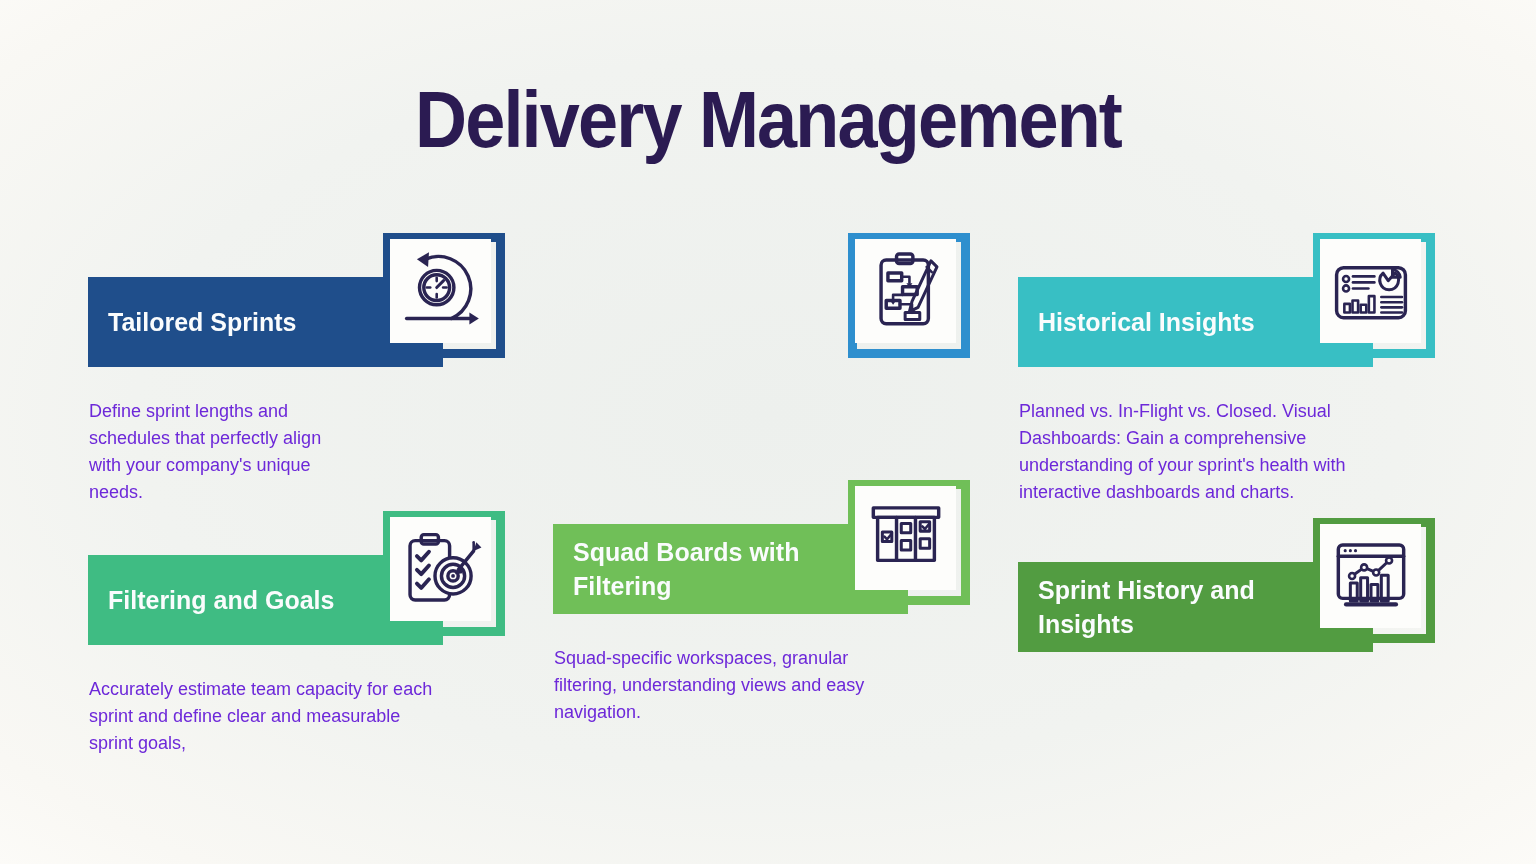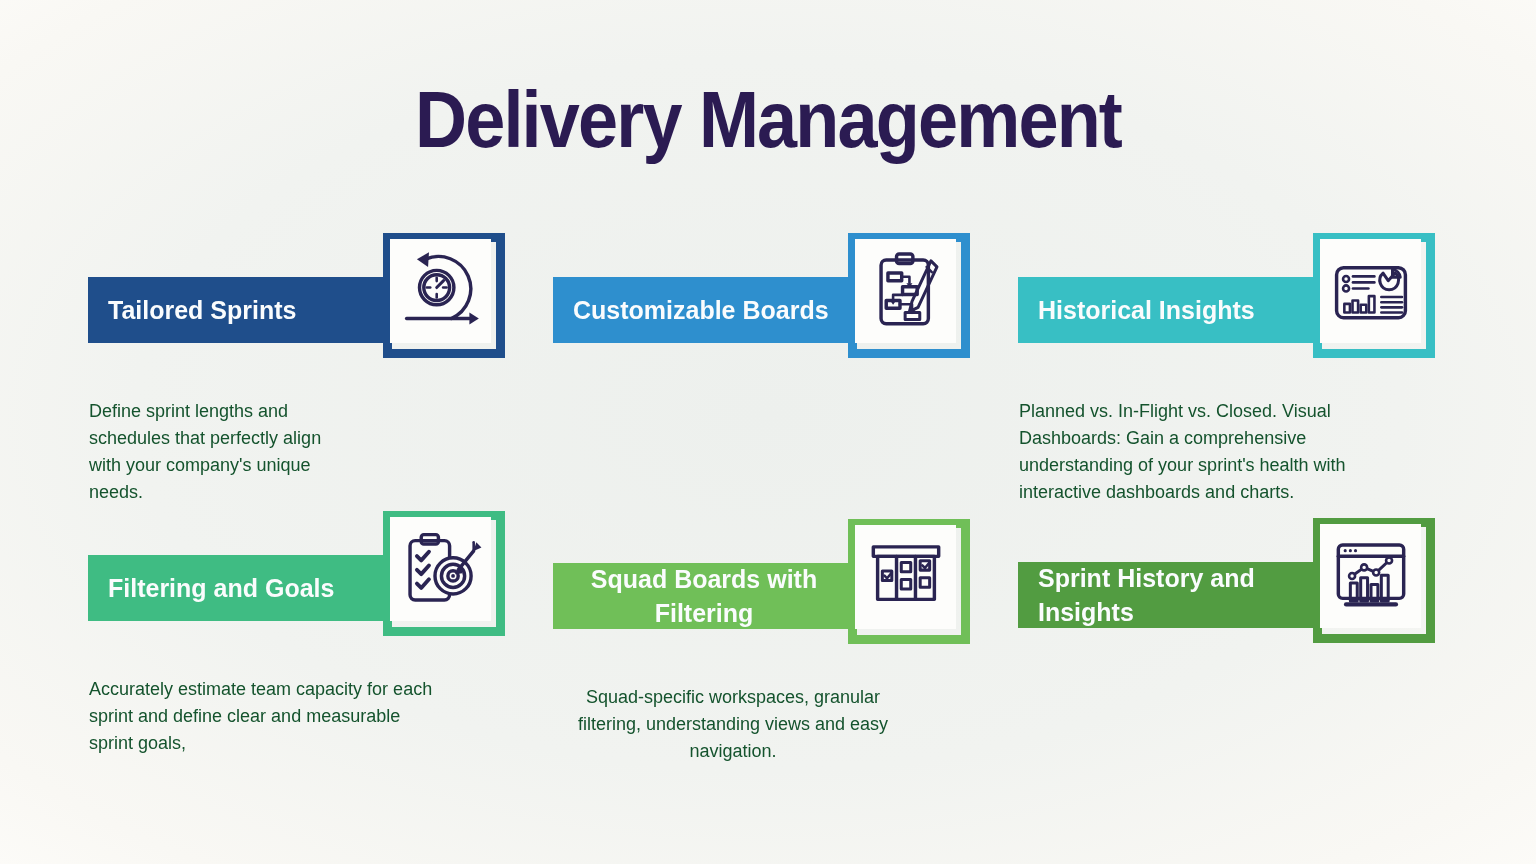--- a/index.html
+++ b/index.html
@@ -15,42 +15,42 @@
     font-size:80px; font-weight:800; letter-spacing:-2px;
     transform:scaleX(0.9); transform-origin:center;
     color:#2b1b52;
   }
   .card { position:absolute; width:417px; height:278px; }
   .card .frame {
     position:absolute; top:0; right:0; width:122px; height:125px;
     border:9px solid var(--accent); z-index:1;
   }
   .card .banner {
-    position:absolute; top:44px; left:0; width:355px; height:66px;
+    position:absolute; top:44px; left:0; width:355px; height:90px;
     background:var(--accent); z-index:2;
     display:flex; align-items:center; padding-left:20px;
   }
   .card .banner .card-title {
     color:#fafcfd; font-size:25px; font-weight:700; line-height:34px;
   }
   .card .iconbox {
     position:absolute; top:6px; right:14px; width:101px; height:104px;
     background:#fdfdfb; z-index:3;
     display:flex; align-items:center; justify-content:center;
   }
   .card .desc {
     position:absolute; top:165px; left:1px;
-    font-size:18px; line-height:27px; color:#14532d;
+    font-size:18px; line-height:27px; color:#6d28d9;
   }
   
   .r1c1 { left:88px;   top:233px; }
   .r1c2 { left:553px;  top:233px; }
   .r1c3 { left:1018px; top:233px; }
   .r2c1 { left:88px;   top:511px; }
-  .r2c2 { left:553px;  top:519px;text-align:center; }
+  .r2c2 { left:553px;  top:480px; }
   .r2c3 { left:1018px; top:518px; }
   
   .r1c1 .desc { max-width:252px; }
   .r1c2 .desc { max-width:372px; }
   .r1c3 .desc { max-width:392px; }
   .r2c1 .desc { max-width:356px; }
   .r2c2 .desc { max-width:358px; }
   .r2c3 .desc { max-width:338px; }
   .r2c2 .card-title { max-width:262px; }
   .r2c3 .card-title { max-width:258px; }
@@ -80,23 +80,20 @@
       <line x1="33.5" y1="46" x2="37.5" y2="46" stroke-width="3"></line>
       <line x1="52.5" y1="46" x2="56.5" y2="46" stroke-width="3"></line>
       <line x1="45" y1="46" x2="53" y2="38" stroke-width="3.5"></line>
     </svg>
   </div>
   <p class="desc">Define sprint lengths and schedules that perfectly align with your company's unique needs.</p>
 </div>
 
 <div class="card r1c2" style="--accent: #2e8fce;">
   <div class="frame"></div>
-  <div class="banner">
-    <span class="card-title">Customizable Boards</span>
-  </div>
   <div class="iconbox">
     <svg class="icon-svg" width="86" height="86" viewBox="0 0 100 100" stroke-width="4">
       <rect x="21" y="14" width="55" height="74" rx="6"></rect>
       <rect x="39" y="7" width="19" height="11" rx="3"></rect>
       <rect x="29" y="29" width="16" height="9"></rect>
       <rect x="46" y="45" width="17" height="9"></rect>
       <rect x="27" y="61" width="16" height="9"></rect>
       <rect x="49" y="75" width="17" height="8" stroke-width="3.5"></rect>
       <path d="M45,33.5 h9 v7" stroke-width="3"></path>
       <polygon class="fillpart" points="50.5,41 54,46 57.5,41"></polygon>

